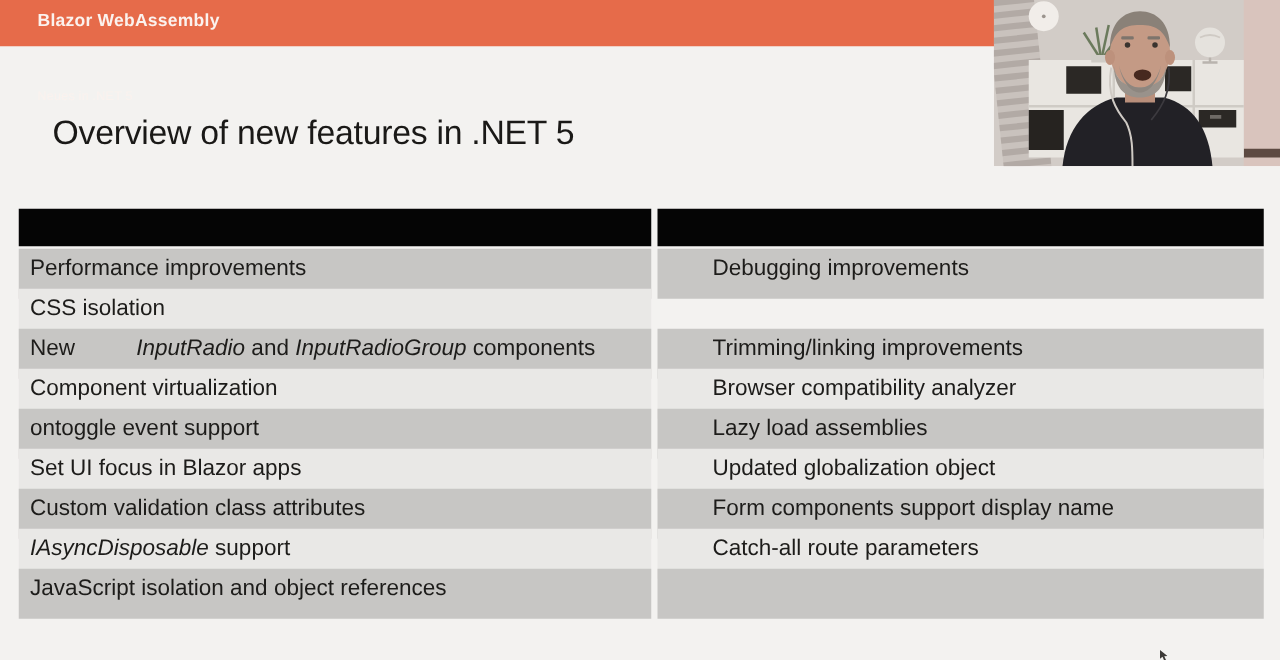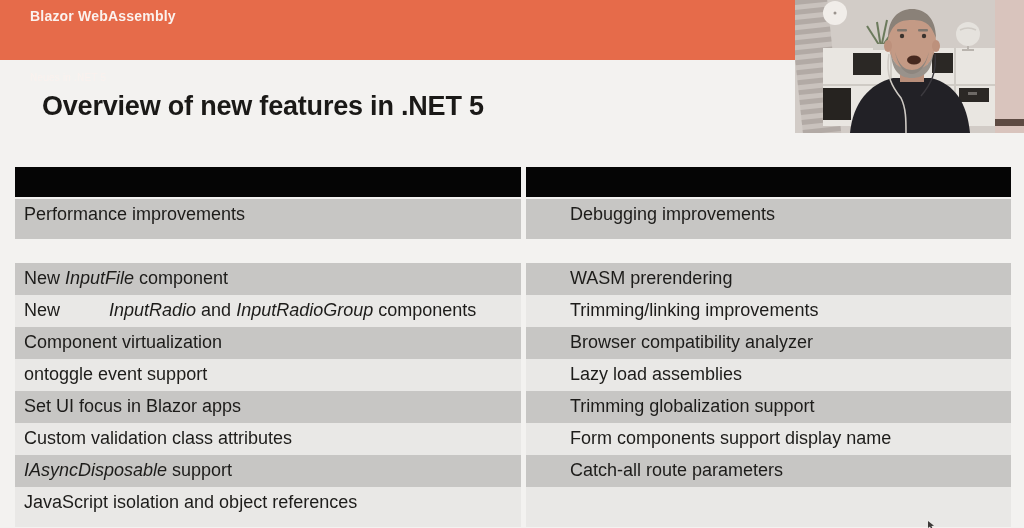--- a/index.html
+++ b/index.html
@@ -8,32 +8,32 @@
     position:relative;
     width:1024px; height:528px;
     background:#f3f2f0;
     font-family:"Liberation Sans", sans-serif;
     overflow:hidden;
   }
 
   
   .topbar {
     position:absolute; left:0; top:0;
-    width:1024px; height:60px;
+    width:1024px; height:37px;
     background:#e66b4a;
     color:#fbf2ee;
     padding:8px 0 0 30px;
   }
   .topbar .t1 { font-size:14px; font-weight:700; letter-spacing:.2px; line-height:17px; }
   .topbar .t2 { font-size:10px; font-weight:400; letter-spacing:.2px; line-height:17px; opacity:.95;margin-top:44px; }
 
   
   .slide-title {
     position:absolute; left:42px; top:91px;
-    font-size:27px; font-weight:700;
+    font-size:27px; font-weight:400;
     color:#1a1917; letter-spacing:-.2px;
   }
 
   
   .feature-table {
     position:absolute; left:15px; top:167px;
     width:996px;
   }
   .t-header { display:flex; gap:5px; height:30px; margin-bottom:2px; }
   .t-header .hcell { background:#050505; height:30px; }
@@ -81,45 +81,42 @@
     <div class="hcell left"></div>
     <div class="hcell right"></div>
   </div>
   <div id="table-body">
   <div class="t-row">
     <div class="cell left"><span>Performance improvements</span></div>
     <div class="cell right"><span>Debugging improvements</span></div>
   </div>
 
   <div class="t-row">
-  </div>
-
-  <div class="t-row">
-    <div class="cell left"><span>New </span><span style="font-style: italic;">InputFile</span><span> component</span></div>
-    <div class="cell right"><span>WASM prerendering</span></div>
-  </div>
+    <div class="cell left"><span>CSS isolation</span></div>
+  </div>
+
 
   <div class="t-row">
     <div class="cell left"><span>New </span><span style="font-style: italic; margin-left: 44px;">InputRadio</span><span> and </span><span style="font-style: italic;">InputRadioGroup</span><span> components</span></div>
     <div class="cell right"><span>Trimming/linking improvements</span></div>
   </div>
 
   <div class="t-row">
     <div class="cell left"><span>Component virtualization</span></div>
     <div class="cell right"><span>Browser compatibility analyzer</span></div>
   </div>
 
   <div class="t-row">
     <div class="cell left"><span style="">ontoggle</span><span> event support</span></div>
     <div class="cell right"><span>Lazy load assemblies</span></div>
   </div>
 
   <div class="t-row">
     <div class="cell left"><span>Set UI focus in Blazor apps</span></div>
-    <div class="cell right"><span>Trimming globalization support</span></div>
+    <div class="cell right"><span>Updated globalization object</span></div>
   </div>
 
   <div class="t-row">
     <div class="cell left"><span>Custom validation class attributes</span></div>
     <div class="cell right"><span>Form components support display name</span></div>
   </div>
 
   <div class="t-row">
     <div class="cell left"><span style="font-style: italic;">IAsyncDisposable</span><span> support</span></div>
     <div class="cell right"><span>Catch-all route parameters</span></div>

